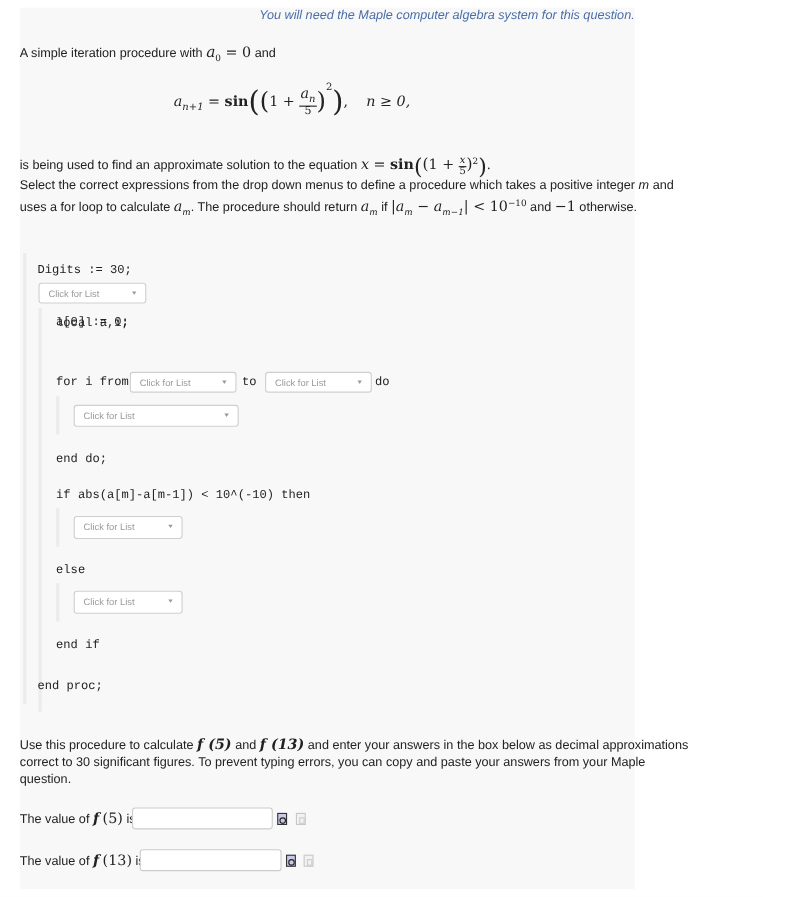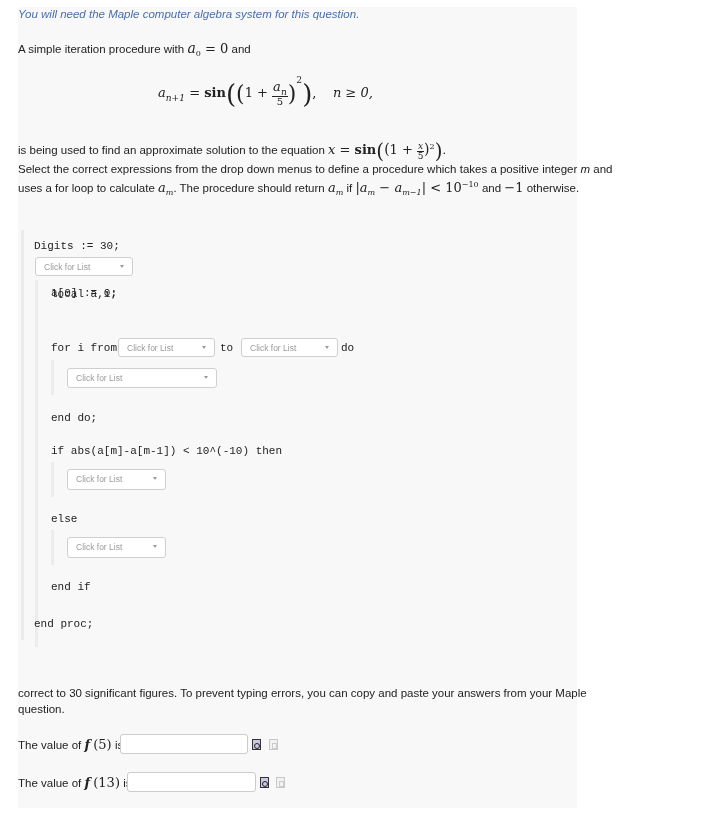--- a/index.html
+++ b/index.html
@@ -1,20 +1,20 @@
 <!DOCTYPE html>
 <html><head>
 <meta charset="utf-8">
 <style>
   html, body { margin:0; padding:0; background:#ffffff; }
   body { width:725px; height:815px; position:relative; overflow:hidden;
          font-family:"Liberation Sans", sans-serif; font-size:12px; color:#222; }
   .panel { position:absolute; left:18px; top:7px; width:559px; height:801px; background:#f8f8f8; }
   .abs { position:absolute; white-space:nowrap; }
-  .header-note { left:0; width:559px; top:1px; text-align:left; color:#4a6ea8; font-style:italic; font-size:11.5px; }
+  .header-note { left:0; width:559px; top:1px; text-align:right; color:#4a6ea8; font-style:italic; font-size:11.5px; }
   .txt { font-size:11.5px; color:#222; }
   .m { font-family:"DejaVu Serif", serif; font-style:italic; }
   .mr { font-family:"DejaVu Serif", serif; }
   .code { font-family:"Liberation Mono", monospace; font-size:11px; color:#222; }
   .codeblock { position:absolute; left:3px; top:223px; width:3px; height:410px; background:#ececec; }
   .inner-bar { position:absolute; width:4px; background:#ececec; }
   .dd { position:absolute; height:19px; border:1px solid #cfcfcf; border-radius:3px; background:#fff;
         box-sizing:border-box; font-size:8.5px; color:#9a9a9a; cursor:pointer; }
   .dd .lbl { position:absolute; left:8px; top:4px; }
   .dd .caret { position:absolute; right:8px; top:7px; width:0; height:0;
@@ -104,20 +104,23 @@
   <div class="inner-bar" style="left:33px; top:523px; height:35px; width:3px;"></div>
   <div class="dd" style="left:49px; top:530px; width:99px; height:21px;">
     <span class="lbl">Click for List</span>
     <span class="caret"></span>
   </div>
 
   <div class="abs code" style="left:33px; top:574px;">end if</div>
 
   <div class="abs code" style="left:16px; top:611px;">end proc;</div>
 
+  <div class="abs txt" style="left:0; top:663px;">
+    <span>Use this procedure to calculate </span><span class="m" style="font-size:13px; font-weight:bold; font-style:italic;">f (5)</span><span> and </span><span class="m" style="font-size:13px; font-weight:bold;">f (13)</span><span> and enter your answers in the box below as decimal approximations</span>
+  </div>
   <div class="abs txt" style="left:0; top:680px;">correct to 30 significant figures. To prevent typing errors, you can copy and paste your answers from your Maple</div>
   <div class="abs txt" style="left:0; top:696px;">question.</div>
 
   <div class="abs txt" style="left:0; top:730px;">
     <span>The value of </span><span class="m" style="font-weight:bold; font-size:13px;">f</span> <span class="mr" style="font-size:13px;">(5)</span><span> is</span>
   </div>
   <input class="inp" style="left: 102px; top: 727px; width: 128px;" type="text" value="">
   <div class="icon-preview" style="left:234px; top:732px;"></div>
   <div class="icon-paste" style="left:251px; top:732px;"></div>
 

